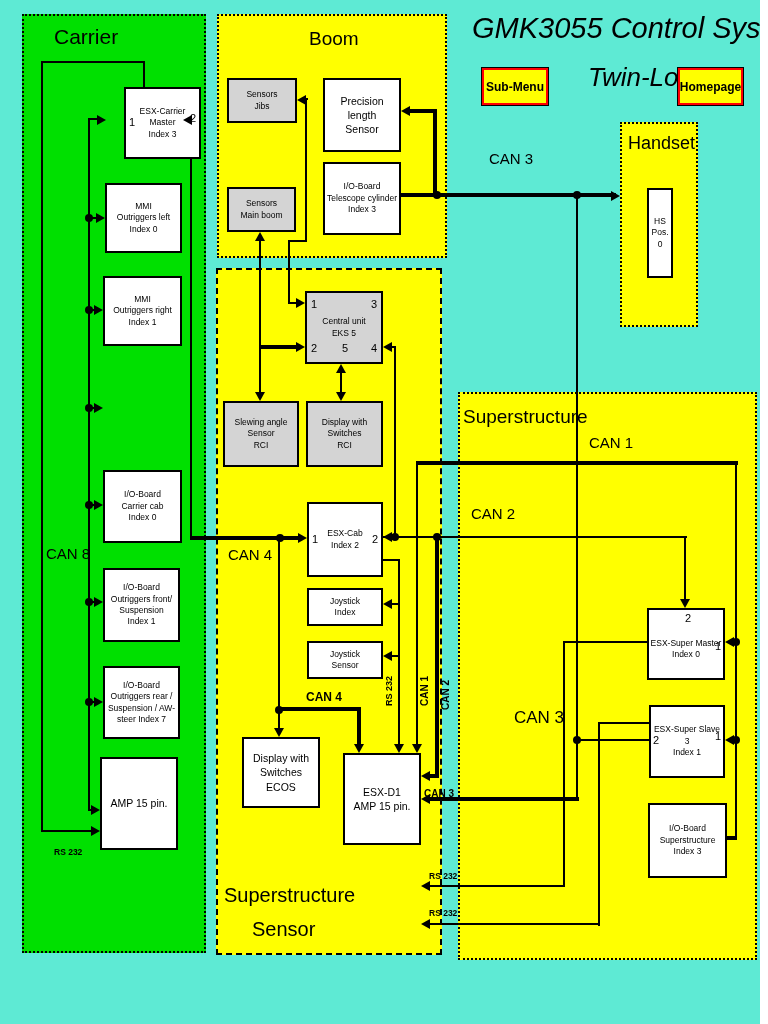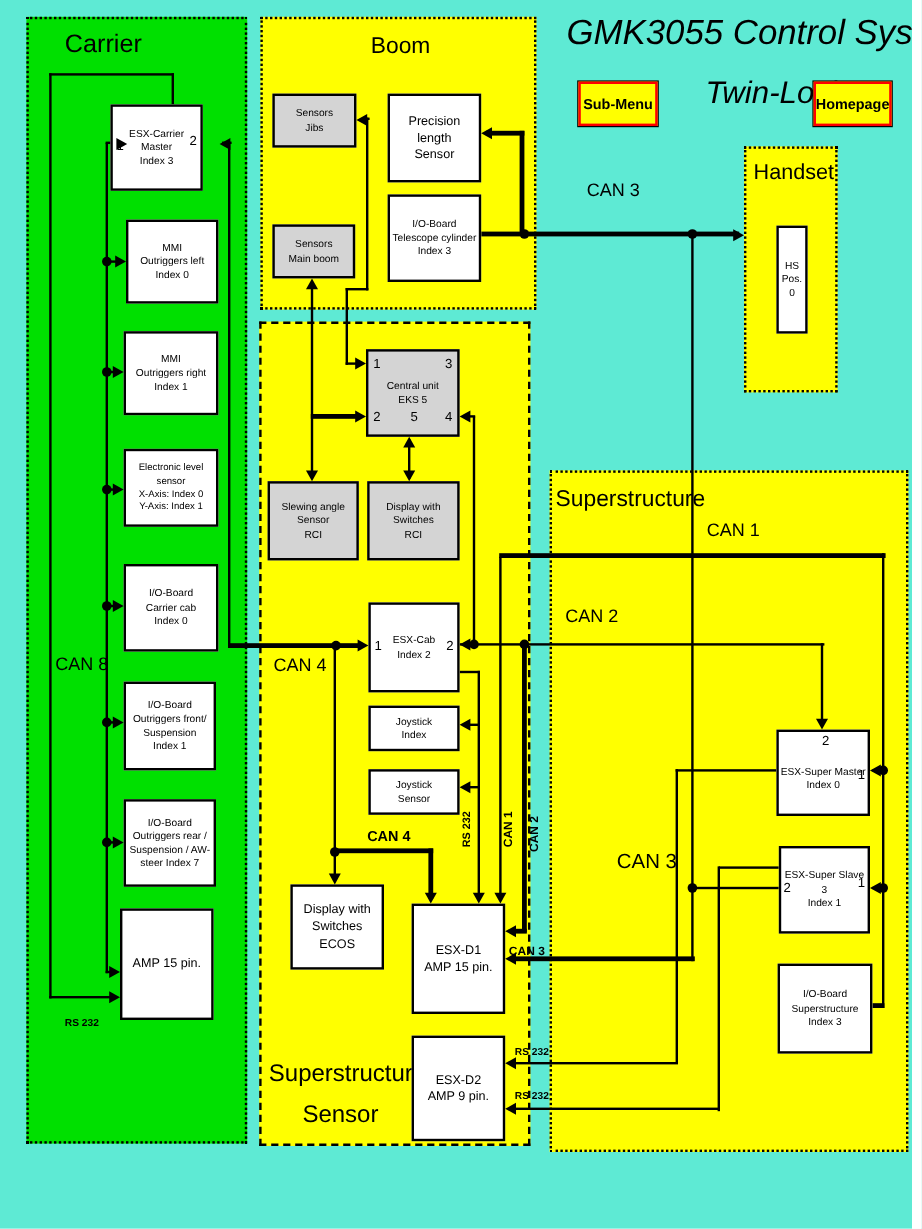--- a/index.html
+++ b/index.html
@@ -56,40 +56,35 @@
   <div class="rtitle" style="left:628px;top:133px;font-size:18px;">Handset</div>
   <div class="rtitle" style="left:463px;top:406px;">Superstructure</div>
   <div class="rtitle" style="left:224px;top:884px;font-size:20px;">Superstructure</div>
   <div class="rtitle" style="left:252px;top:918px;font-size:20px;">Sensor</div>
 
   <div class="main-title" style="left:472px;top:12px;">GMK3055 Control System</div>
   <div class="sub-title" style="left:588px;top:62px;">Twin-Lock</div>
   <div class="navbtn" style="left:482px;top:68px;width:66px;height:37px;">Sub-Menu</div>
   <div class="navbtn" style="left:678px;top:68px;width:65px;height:37px;">Homepage</div>
 
-  <div class="node" style="left:92px;top:87px;width:77px;height:72px;">
+  <div class="node" style="left:124px;top:87px;width:77px;height:72px;">
     <span>ESX-Carrier Master</span>
     <span>Index 3</span>
     <span class="pin" style="left:3px;top:28px;">1</span>
     <span class="pin" style="right:3px;top:24px;">2</span>
   </div>
   <div class="node" style="left:105px;top:183px;width:77px;height:70px;">
     <span>MMI</span>
     <span>Outriggers left</span>
     <span>Index 0</span>
   </div>
   <div class="node" style="left:103px;top:276px;width:79px;height:70px;">
     <span>MMI</span>
     <span>Outriggers right</span>
     <span>Index 1</span>
-  </div>
-  <div class="node" style="left:103px;top:374px;width:79px;height:65px;font-size:8px;">
-    <span>Electronic level sensor</span>
-    <span>X-Axis: Index 0</span>
-    <span>Y-Axis: Index 1</span>
   </div>
   <div class="node" style="left:103px;top:470px;width:79px;height:73px;">
     <span>I/O-Board</span>
     <span>Carrier cab</span>
     <span>Index 0</span>
   </div>
   <div class="node" style="left:103px;top:568px;width:77px;height:74px;">
     <span>I/O-Board</span>
     <span>Outriggers front/</span>
     <span>Suspension</span>
@@ -232,24 +227,20 @@
   </div>
   <div class="node fs10" style="left:242px;top:737px;width:78px;height:71px;">
     <span>Display with</span>
     <span>Switches</span>
     <span>ECOS</span>
   </div>
   <div class="node fs10" style="left:343px;top:753px;width:78px;height:92px;">
     <span>ESX-D1</span>
     <span>AMP 15 pin.</span>
   </div>
-  <div class="node fs10" style="left:343px;top:863px;width:78px;height:88px;">
-    <span>ESX-D2</span>
-    <span>AMP 9 pin.</span>
-  </div>
 
   <div class="v" style="left:340px;top:366px;height:33px;"></div>
   <div class="au" style="left:336px;top:364px;"></div>
   <div class="ad" style="left:336px;top:392px;"></div>
   <div class="h" style="left:383px;top:559px;width:17px;"></div>
   <div class="v" style="left:398px;top:559px;height:189px;"></div>
   <div class="ad" style="left:394px;top:744px;"></div>
   <div class="h" style="left:387px;top:603px;width:12px;"></div>
   <div class="al" style="left:383px;top:599px;"></div>
   <div class="h" style="left:387px;top:655px;width:12px;"></div>

